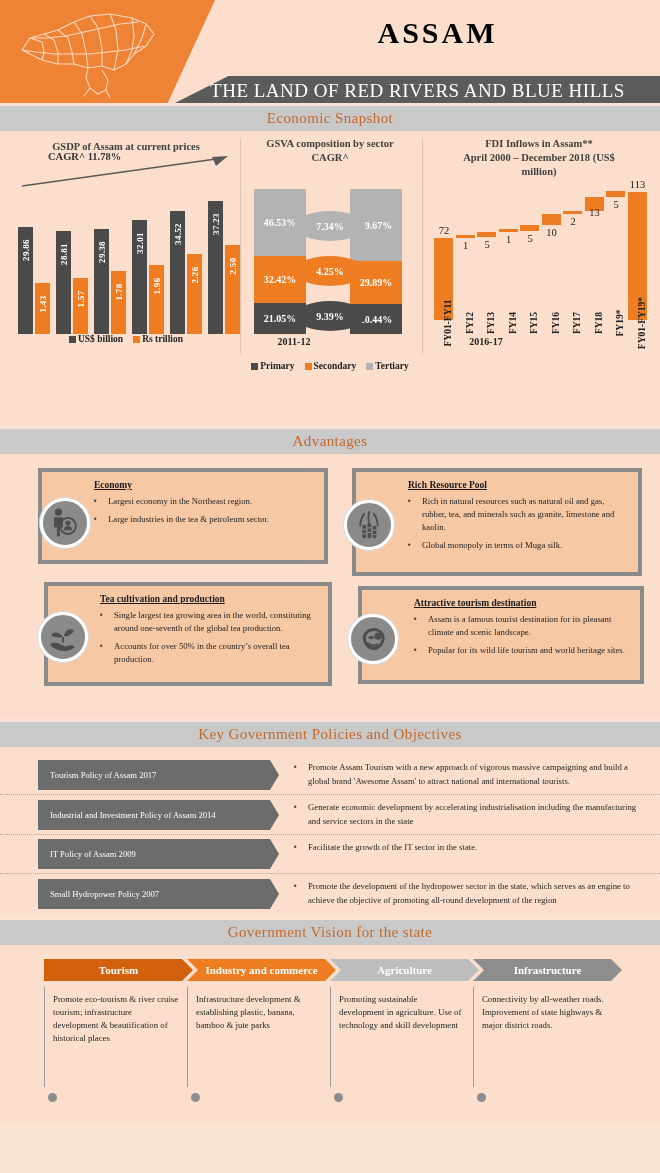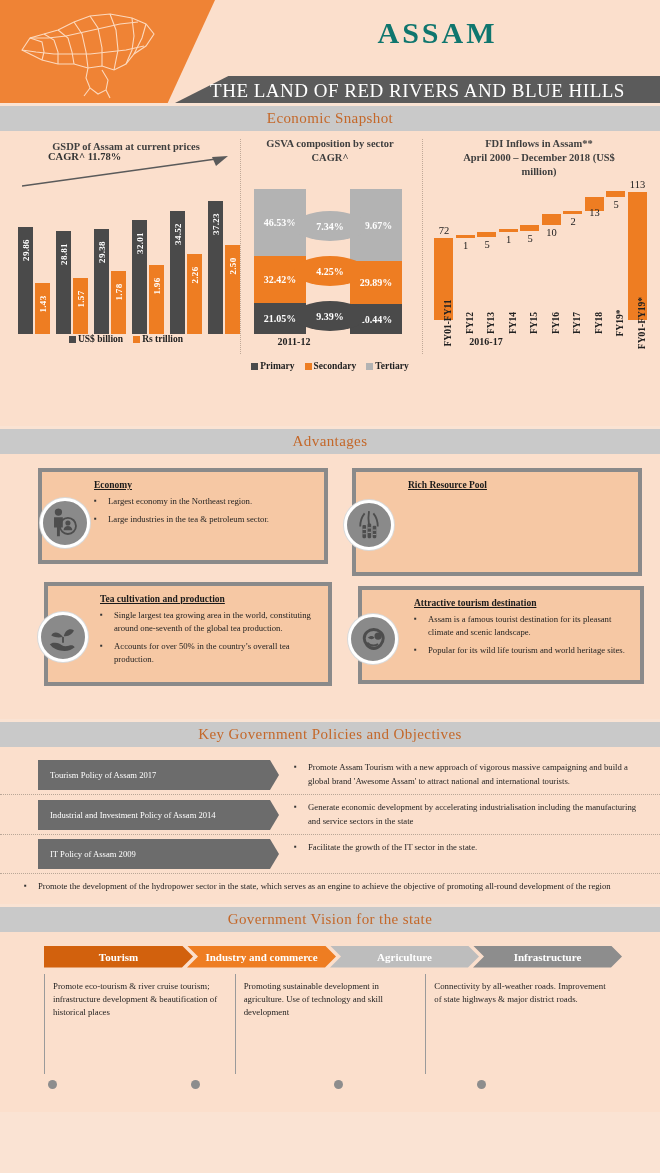--- a/index.html
+++ b/index.html
@@ -15,21 +15,21 @@
   .header { position: relative; height: 103px; background: #fbdfcc; overflow: hidden; }
   .hdr-orange {
     position: absolute; left: 0; top: 0; width: 215px; height: 103px;
     background: #ef8335;
     clip-path: polygon(0 0, 100% 0, 78% 100%, 0 100%);
   }
   .hdr-map { position: absolute; left: 14px; top: 8px; width: 160px; height: 92px; }
   .hdr-title {
     position: absolute; left: 215px; right: 0; top: 16px;
     text-align: center;
-    color: #0f766e;
+    color: #000000;
     font-size: 30px; font-weight: bold; letter-spacing: 3px;
     font-family: "Liberation Serif", serif;
   }
   .hdr-sub-band {
     position: absolute; left: 175px; right: 0; top: 76px; height: 27px;
     background: #5b5b5b;
     clip-path: polygon(11% 0, 100% 0, 100% 100%, 0 100%);
   }
   .hdr-sub {
     position: absolute; left: 175px; right: 0; top: 80px;
@@ -355,20 +355,24 @@
           <circle cx="17" cy="11" r="5"></circle>
           <path d="M11 18h12v14h-4v12h-4V32h-4z"></path>
           <circle cx="30" cy="30" r="11" fill="none" stroke="#4d4d4d" stroke-width="2.5"></circle>
           <circle cx="30" cy="26" r="3.5"></circle>
           <path d="M24 36c0-4 3-6 6-6s6 2 6 6z"></path>
         </svg>
       </div>
     </div>
     <div class="adv" style="left: 352px; top: 14px; width: 290px; min-height: 108px;">
       <h4>Rich Resource Pool</h4>
+      <ul>
+        <li>Rich in natural resources  such as natural oil and gas, rubber, tea, and minerals such as granite, limestone and kaolin.</li>
+        <li>Global monopoly  in terms of Muga silk.</li>
+      </ul>
       <div class="adv-icon" style="left: -12px; top: 28px;">
         <svg width="38" height="38" viewBox="0 0 52 52" fill="#4d4d4d">
           <path d="M20 10c-4 5-6 12-6 18M26 7c-1 6-1 13 0 19M32 10c4 5 6 12 6 18" stroke="#4d4d4d" stroke-width="2.5" fill="none"></path>
           <rect x="17" y="26" width="5" height="18" rx="1.5"></rect>
           <rect x="24" y="24" width="5" height="20" rx="1.5"></rect>
           <rect x="31" y="27" width="5" height="17" rx="1.5"></rect>
           <path d="M17 32h5M17 38h5M24 30h5M24 36h5M31 33h5M31 39h5" stroke="#8a8a8a" stroke-width="1.6"></path>
         </svg>
       </div>
     </div>
@@ -421,37 +425,41 @@
       </div>
       <div class="pol-desc">Generate economic development by accelerating industrialisation including the manufacturing and service sectors in the state</div>
     </div>
     <div class="pol-row">
       <div class="pol-tag-cell">
         <div class="pol-tag">IT Policy of Assam 2009</div>
       </div>
       <div class="pol-desc">Facilitate the growth of the IT sector in the state.</div>
     </div>
     <div class="pol-row">
+      <div class="pol-tag-cell">
+        <div class="pol-tag">Small Hydropower Policy 2007</div>
+      </div>
       <div class="pol-desc">Promote the development of the hydropower sector in the state, which serves as an engine to achieve the objective of promoting  all-round development of the region</div>
     </div>
   </div>
 
 <div class="section-band">
   <span>Government Vision for the state</span>
 </div>
 
 <div class="vision-wrap">
   <div class="chev-row" id="chev-row">
       <div class="chev" style="background: rgb(210, 97, 13);">Tourism</div>
       <div class="chev" style="background: rgb(238, 125, 34);">Industry and commerce</div>
       <div class="chev" style="background: rgb(189, 189, 189);">Agriculture</div>
       <div class="chev" style="background: rgb(141, 141, 141);">Infrastructure</div>
     </div>
   <div class="vis-cols" id="vis-cols">
       <div class="vis-col">Promote eco-tourism &amp; river cruise tourism; infrastructure development &amp; beautification of historical places</div>
+      <div class="vis-col">Infrastructure development &amp; establishing plastic, banana, bamboo &amp; jute parks</div>
       <div class="vis-col">Promoting sustainable development in agriculture. Use of technology and skill development</div>
       <div class="vis-col">Connectivity by all-weather roads. Improvement of state highways &amp; major district roads.</div>
     </div>
   <div class="dots" id="vis-dots">
       <div class="dot" style="left: 4px;"></div>
       <div class="dot" style="left: 147px;"></div>
       <div class="dot" style="left: 290px;"></div>
       <div class="dot" style="left: 433px;"></div>
     </div>
 </div>

